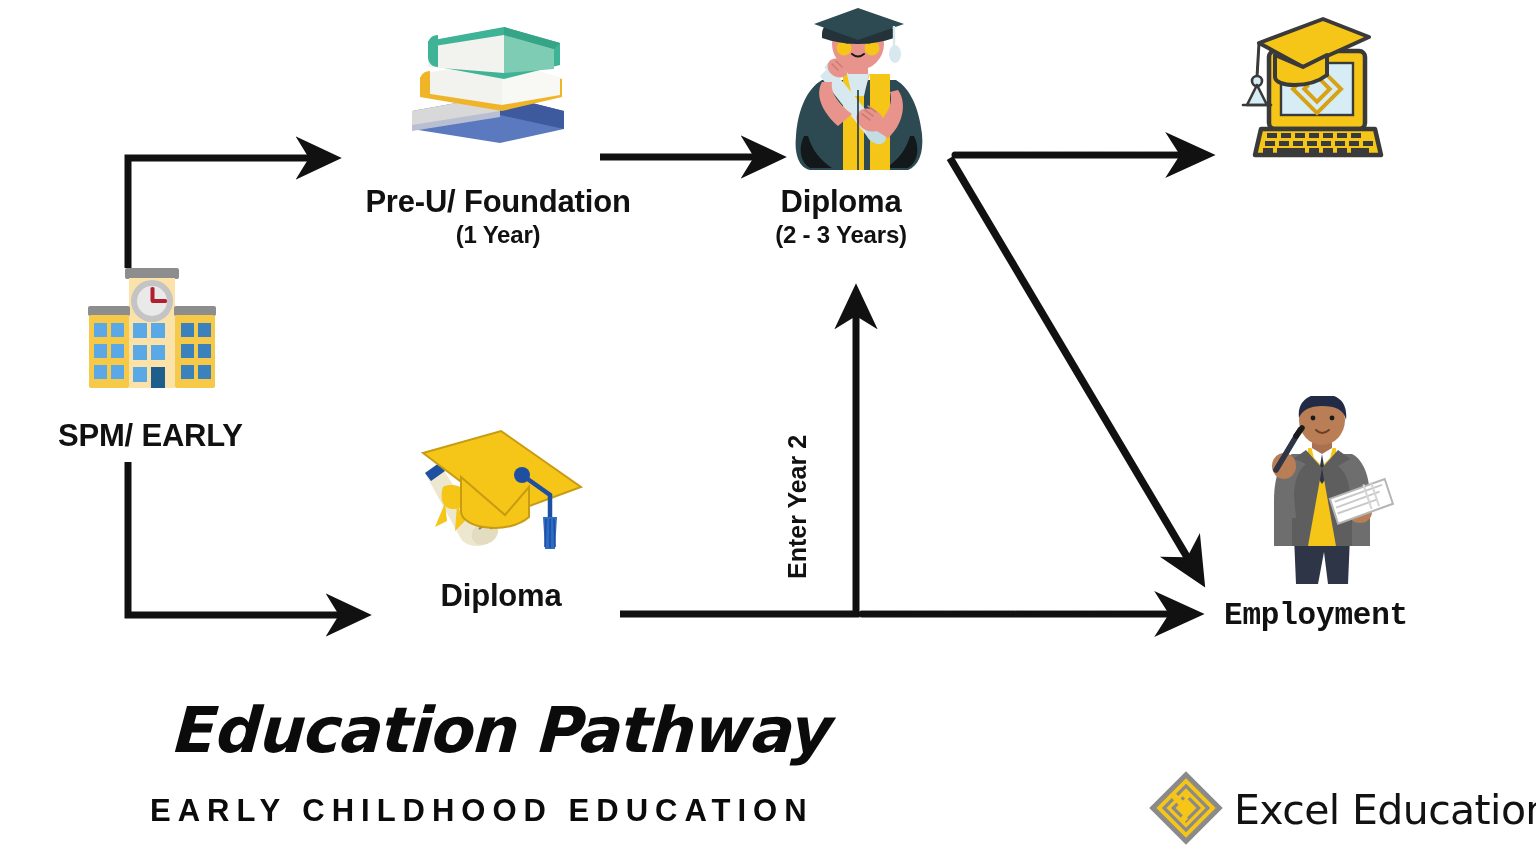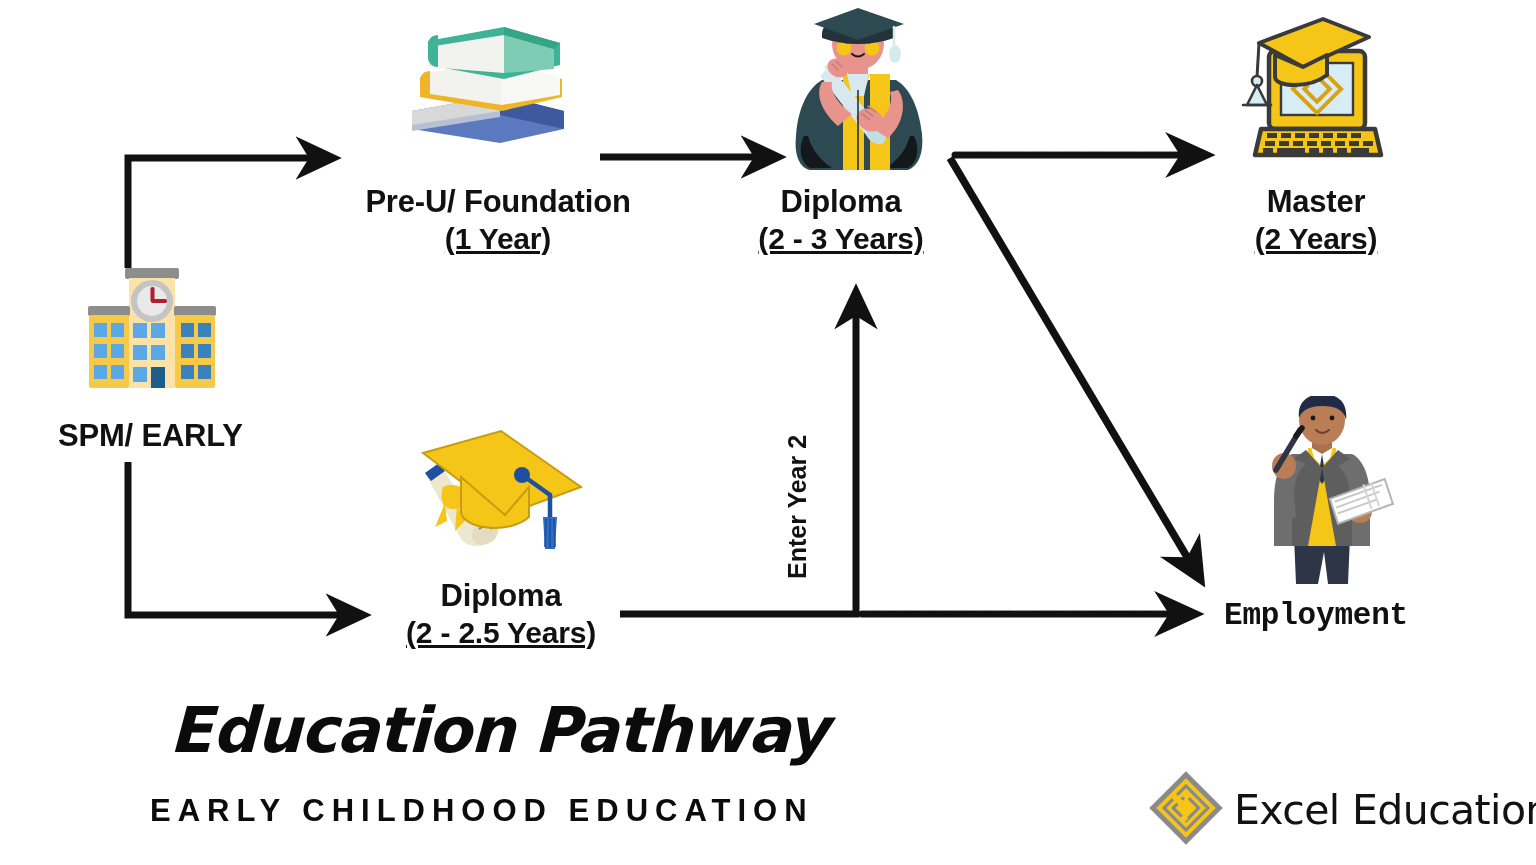--- a/index.html
+++ b/index.html
@@ -19,21 +19,21 @@
   .node-label {
     position: absolute;
     text-align: center;
     color: #111111;
     font-weight: bold;
     font-family: "Liberation Sans", sans-serif;
     line-height: 1.18;
     white-space: nowrap;
   }
   .node-label .ln1 { display: block; font-size: 31px; letter-spacing: -0.2px; }
-  .node-label .ln2 { display: block; font-size: 30px; letter-spacing: -0.2px; text-decoration: underline; }
+  .node-label .ln2 { display: block; font-size: 24px; letter-spacing: -0.2px; }
 
   .icon-box {
     position: absolute;
   }
   .icon-box svg { display: block; }
 
   
   #edges {
     position: absolute;
     left: 0; top: 0;
@@ -366,28 +366,23 @@
   <div class="node-label" style="left:340px; top:184px; width:316px;">
     <span class="ln1">Pre-U/ Foundation</span>
     <span class="ln2">(1 Year)</span>
   </div>
 
   <div class="node-label" style="left:733px; top:184px; width:216px;">
     <span class="ln1">Diploma</span>
     <span class="ln2">(2 - 3 Years)</span>
   </div>
 
-  <div class="node-label" style="left:1208px; top:184px; width:216px;">
-    <span class="ln1">Master</span>
-    <span class="ln2">(2 Years)</span>
-  </div>
 
   <div class="node-label" style="left:390px; top:578px; width:222px;">
     <span class="ln1">Diploma</span>
-    <span class="ln2">(2 - 2.5 Years)</span>
   </div>
 
   <div class="node-label" style="left:1206px; top:598px; width:220px;font-family:Liberation Mono, monospace;">
     <span class="ln1">Employment</span>
   </div>
 
   <div id="title-main">Education Pathway</div>
   <div id="title-sub">EARLY CHILDHOOD EDUCATION</div>
 
   <div id="brand">

